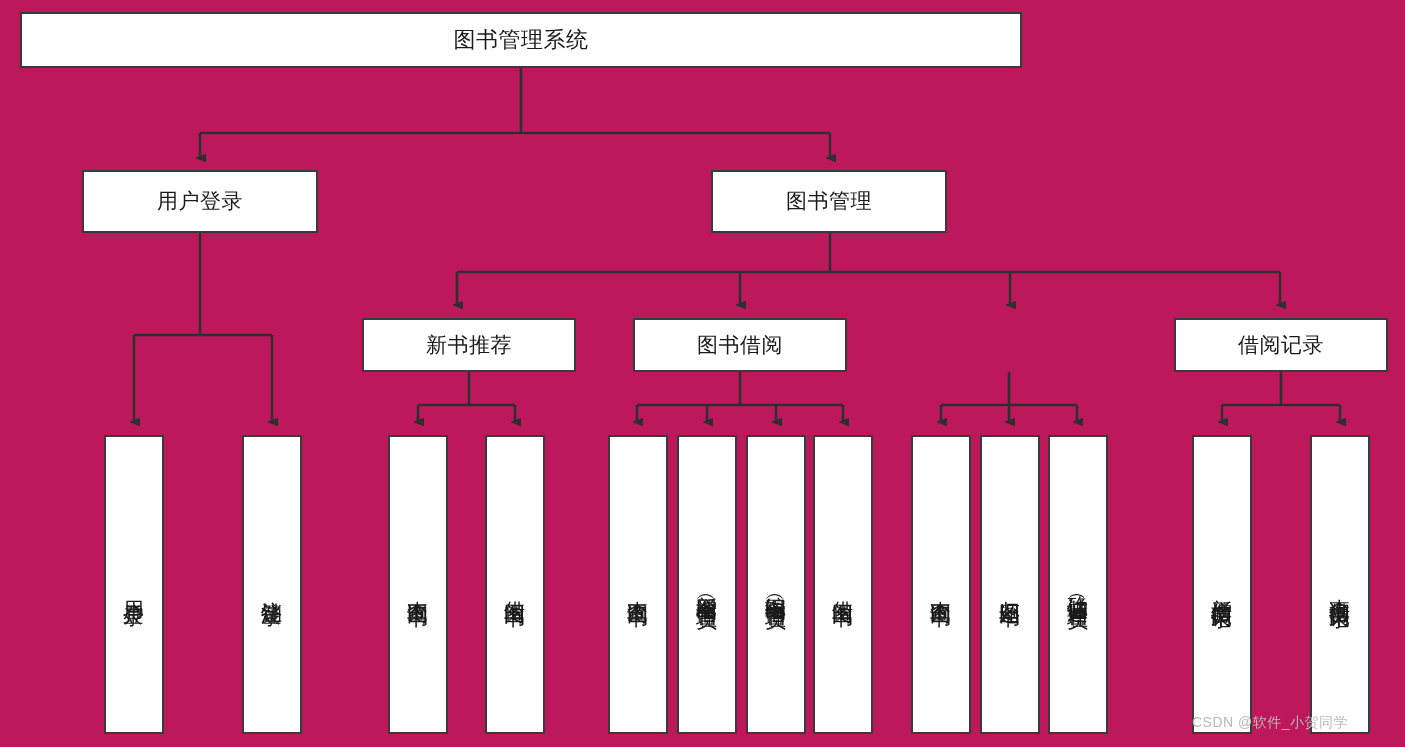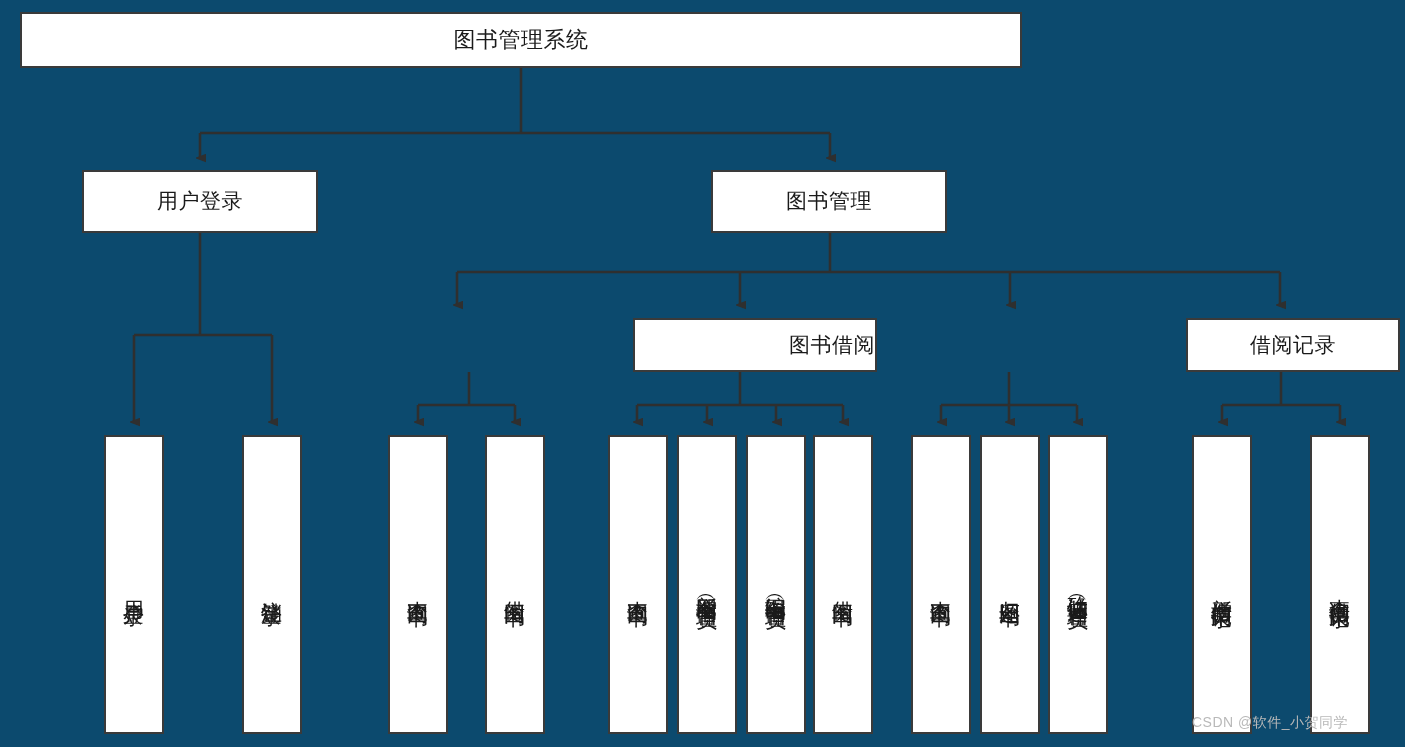--- a/index.html
+++ b/index.html
@@ -7,21 +7,21 @@
     padding: 0;
     background: #ffffff;
   }
   body {
     font-family: "Liberation Sans", "DejaVu Sans", sans-serif;
   }
   #canvas {
     position: relative;
     width: 1405px;
     height: 747px;
-    background: #0c4a6e;
+    background: #be185d;
     overflow: hidden;
   }
   svg#wires {
     position: absolute;
     left: 0;
     top: 0;
     width: 1405px;
     height: 747px;
     pointer-events: none;
   }
@@ -137,24 +137,27 @@
     <span class="lbl">图书管理系统</span>
   </div>
 
   <div class="node horiz" style="left:82px; top:170px; width:236px; height:63px;">
     <span class="lbl">用户登录</span>
   </div>
   <div class="node horiz" style="left:711px; top:170px; width:236px; height:63px;">
     <span class="lbl">图书管理</span>
   </div>
 
-  <div class="node horiz" style="left:633px; top:318px; width:244px; height:54px;justify-content:flex-end;">
+  <div class="node horiz" style="left:362px; top:318px; width:214px; height:54px;">
+    <span class="lbl">新书推荐</span>
+  </div>
+  <div class="node horiz" style="left:633px; top:318px; width:214px; height:54px;">
     <span class="lbl">图书借阅</span>
   </div>
-  <div class="node horiz" style="left:1174px; top:318px; width:214px; height:54px;margin-left:12px;">
+  <div class="node horiz" style="left:1174px; top:318px; width:214px; height:54px;">
     <span class="lbl">借阅记录</span>
   </div>
 
   <div class="node vert midalign" style="left:104px; top:435px; width:60px; height:299px;">
     <span class="lbl">用户登录</span>
   </div>
   <div class="node vert midalign" style="left:242px; top:435px; width:60px; height:299px;">
     <span class="lbl">注销登录</span>
   </div>
 

